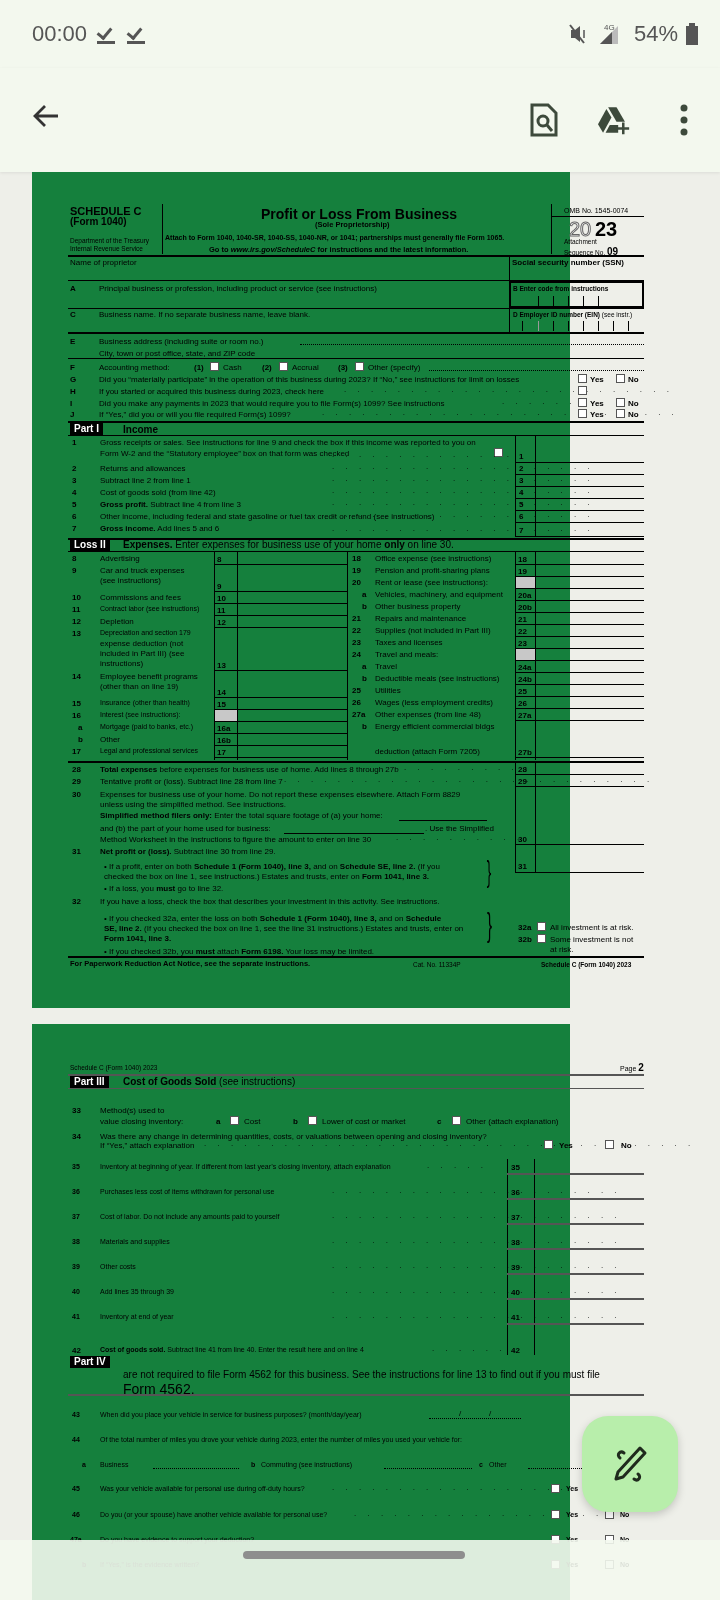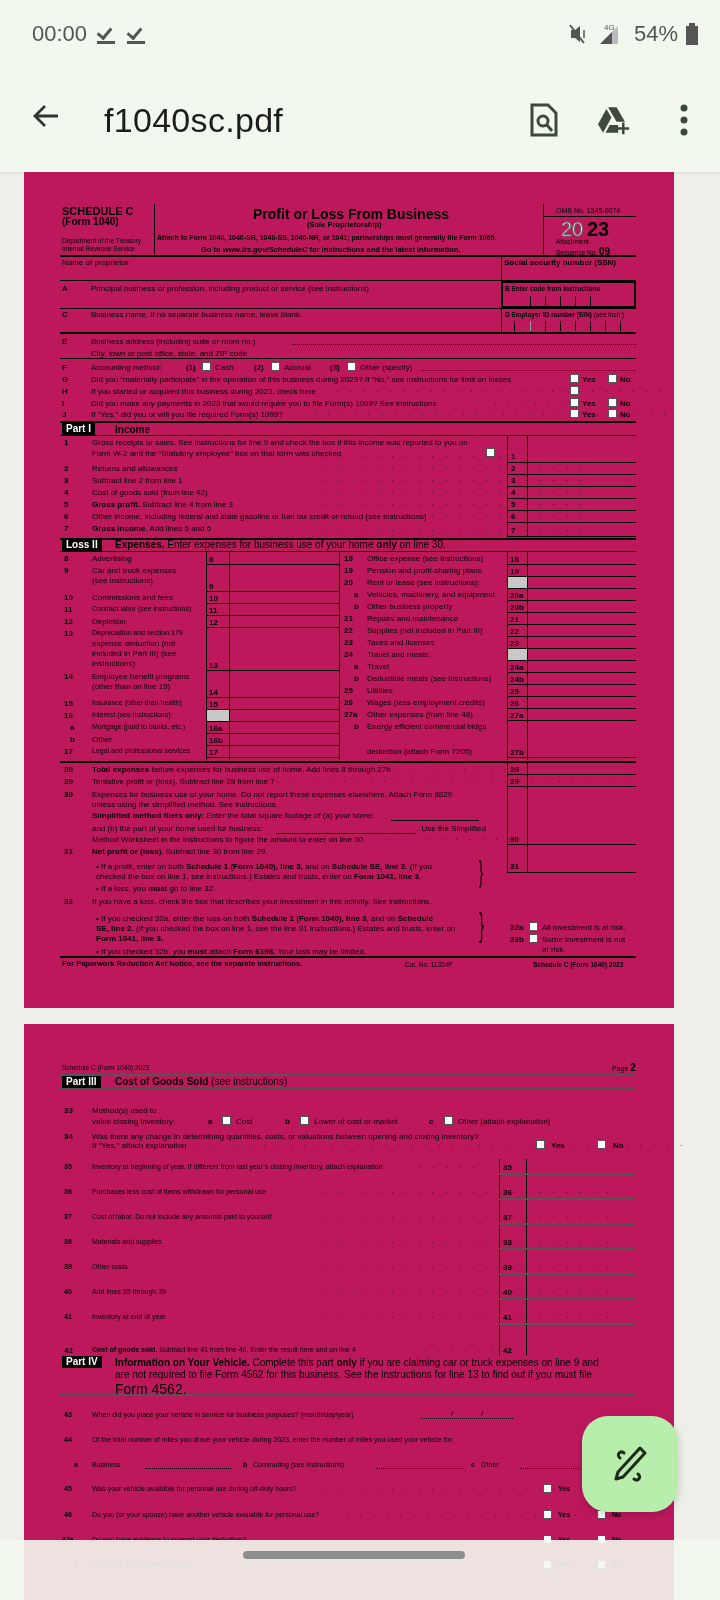--- a/index.html
+++ b/index.html
@@ -8,21 +8,21 @@
 .statusbar .left{display:flex;align-items:center;gap:10px}
 .statusbar .right{margin-left:auto;display:flex;align-items:center;gap:8px}
 .chk{display:inline-block;width:20px;height:22px;position:relative}
 .chk:before{content:"";position:absolute;left:3px;top:2px;width:6px;height:11px;border-right:3px solid #555;border-bottom:3px solid #555;transform:rotate(40deg)}
 .chk:after{content:"";position:absolute;left:0;bottom:1px;width:18px;height:3px;background:#555}
 .appbar{position:absolute;left:0;top:68px;width:720px;height:104px;background:#f3f8ee;display:flex;align-items:center;padding:0 20px 0 30px;box-shadow:0 1px 3px rgba(0,0,0,.08)}
 .appbar .back{font-size:34px;color:#333;width:44px}
 .appbar .title{font-size:34px;color:#1d1d1d;margin-left:30px;letter-spacing:.3px}
 .appbar .icons{margin-left:auto;display:flex;align-items:center;gap:38px}
 .ibtn{width:32px;height:36px;display:flex;align-items:center;justify-content:center}
-.doc{position:absolute;left:24px;width:650px;background:#be185d}
+.doc{position:absolute;left:32px;width:538px;background:#15803d}
 .page1{top:172px;height:836px}
 .page2{top:1024px;height:600px}
 .f{position:absolute;font-size:8px;line-height:1.15;white-space:nowrap}
 .b{font-weight:bold}
 .hl{position:absolute;height:1px;background:#000}
 .vl{position:absolute;width:1px;background:#000}
 .box{position:absolute;width:9px;height:9px;border:1px solid #555;background:#fff}
 .dots{border-bottom:1px dotted #000}
 .partlbl{position:absolute;background:#000;color:#fff;font-weight:bold;font-size:10px;padding:0 4px;height:12px;line-height:12px}
 .shade{position:absolute;background:#c8c8c8}
@@ -57,21 +57,20 @@
       </svg>
   </div>
 </div>
 
 <div class="appbar">
   <div class="back">
     <svg width="32" height="32" viewBox="0 0 32 32">
         <path d="M28 16H6M15 6L5 16l10 10" stroke="#333" stroke-width="2.8" fill="none"></path>
       </svg>
   </div>
-  <div class="title">f1040sc.pdf</div>
   <div class="icons">
     <div class="ibtn">
       <svg width="28" height="34" viewBox="0 0 28 34">
           <path d="M2 2h16l8 8v22H2z" fill="none" stroke="#3d4a3b" stroke-width="3"></path>
           <circle cx="13" cy="18" r="5" fill="none" stroke="#3d4a3b" stroke-width="3"></circle>
           <line x1="17" y1="22" x2="22" y2="28" stroke="#3d4a3b" stroke-width="3"></line>
         </svg>
     </div>
     <div class="ibtn">
       <svg width="38" height="34" viewBox="0 0 38 34">
@@ -473,21 +472,20 @@
   <div class="box" style="left:573px;top:116px"></div>
   <div class="f b" style="left:589px;top:117px">No</div>
   <div id="cogs-area"></div>
   <div class="f b" style="left:40px;top:322px">42</div>
   <div class="f" style="left:68px;top:322px;font-size:7px"><b>Cost of goods sold.</b><span> Subtract line 41 from line 40. Enter the result here and on line 4</span></div>
   <div class="f" style="left:400px;top:320px;letter-spacing:4.5px">. . . . . . .</div>
   <div class="f b" style="left:479px;top:322px">42</div>
   <div style="position:absolute;left:503px;top:312px;width:108px;height:19px"></div>
 
   <div class="partlbl" style="left:38px;top:332px;height:12px">Part IV</div>
-  <div class="f" style="left:91px;top:333px;font-size:10px"><b>Information on Your Vehicle.</b><span> Complete this part </span><b>only</b><span> if you are claiming car or truck expenses on line 9 and</span></div>
   <div class="f" style="left:91px;top:345px;font-size:10px">are not required to file Form 4562 for this business. See the instructions for line 13 to find out if you must file</div>
   <div class="f" style="left:91px;top:357px;font-size:14px">Form 4562.</div>
   <div class="hl" style="left:36px;top:370px;width:576px;height:2px;background:#555"></div>
   <div class="f b" style="left:40px;top:387px;font-size:7px">43</div>
   <div class="f" style="left:68px;top:387px;font-size:7px">When did you place your vehicle in service for business purposes? (month/day/year)</div>
   <div class="dots" style="position:absolute;left:397px;top:387px;width:92px;height:8px"></div>
   <div class="f" style="left:427px;top:385px">/</div>
   <div class="f" style="left:457px;top:385px">/</div>
   <div class="f b" style="left:40px;top:412px;font-size:7px">44</div>
   <div class="f" style="left:68px;top:412px;font-size:7px">Of the total number of miles you drove your vehicle during 2023, enter the number of miles you used your vehicle for:</div>

